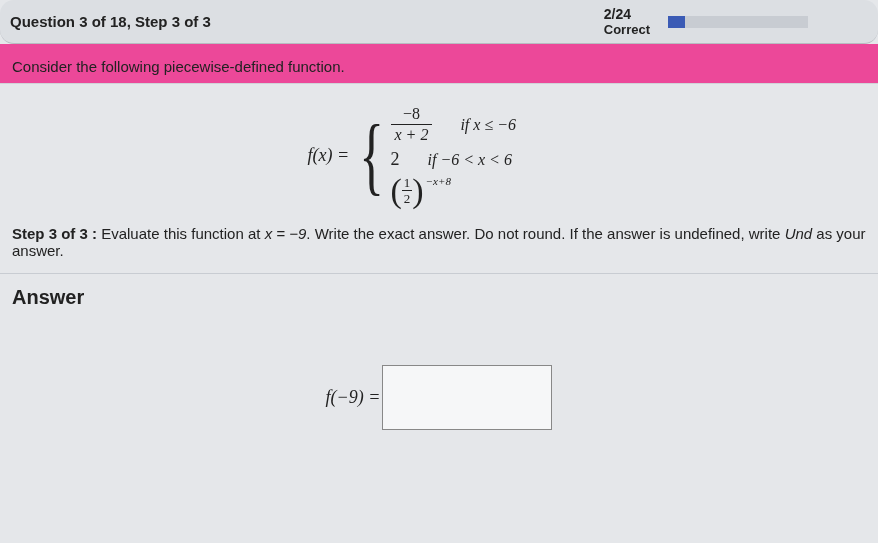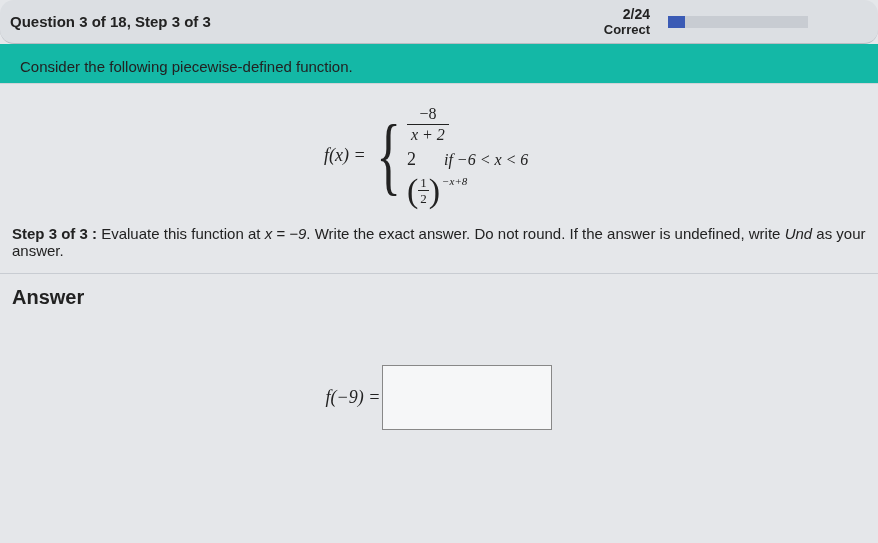--- a/index.html
+++ b/index.html
@@ -44,24 +44,24 @@
       width: 12%;
       height: 100%;
       background: #3b5bb5;
     }
     .score-top-row {
       display: flex;
       align-items: center;
       gap: 8px;
     }
     .instruction {
-      padding: 14px 12px 8px 20px;
+      padding: 14px 12px 8px 12px;
       font-size: 15px;
       border-bottom: 1px solid #d0d3d8;
-      background: #14b8a6;
+      background: #ec4899;
     }
     .math-block {
       text-align: center;
       padding: 22px 0 10px 0;
       font-family: "Times New Roman", serif;
       font-size: 18px;
     }
     .math-row {
       display: inline-flex;
       align-items: center;
@@ -151,21 +151,21 @@
     }
     .cond { font-size: 16px; min-width: 110px; text-align: left;}
   </style>
 </head>
 <body>
 
 <div class="header-bar">
   <div class="q-title">Question 3 of 18, Step 3 of 3</div>
   <div class="score-area">
     <div class="score-top-row">
-      <div style="text-align:right;">
+      <div style="text-align:left;">
         <div class="score-text">2/24</div>
         <div class="correct-label">Correct</div>
       </div>
       <div class="progress-outer">
         <div class="progress-inner"></div>
       </div>
     </div>
   </div>
 </div>
 
@@ -174,20 +174,21 @@
 <div class="math-block">
   <div class="math-row">
     <span class="italic">f(x) =</span>
     <span class="brace">{</span>
     <div class="cases-col">
       <div class="case-line">
         <span class="frac">
           <span class="num">−8</span>
           <span class="den italic">x + 2</span>
         </span>
+        <span class="cond italic">if x ≤ −6</span>
       </div>
       <div class="case-line">
         <span>2</span>
         <span class="cond italic">if −6 &lt; x &lt; 6</span>
       </div>
       <div class="case-line">
         <span class="exp-base">
           <span class="paren">(</span>
           <span class="small-frac">
             <span class="num">1</span>

